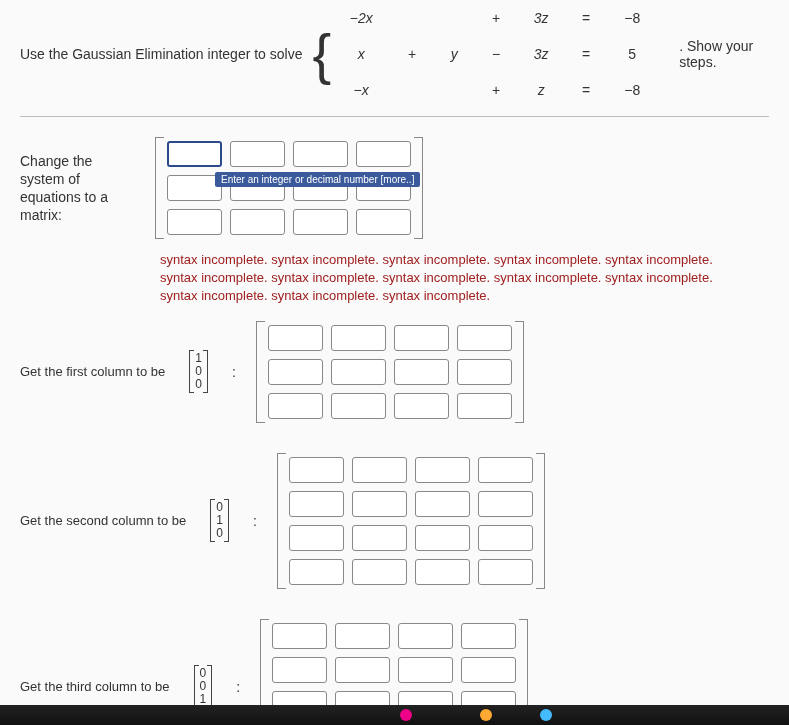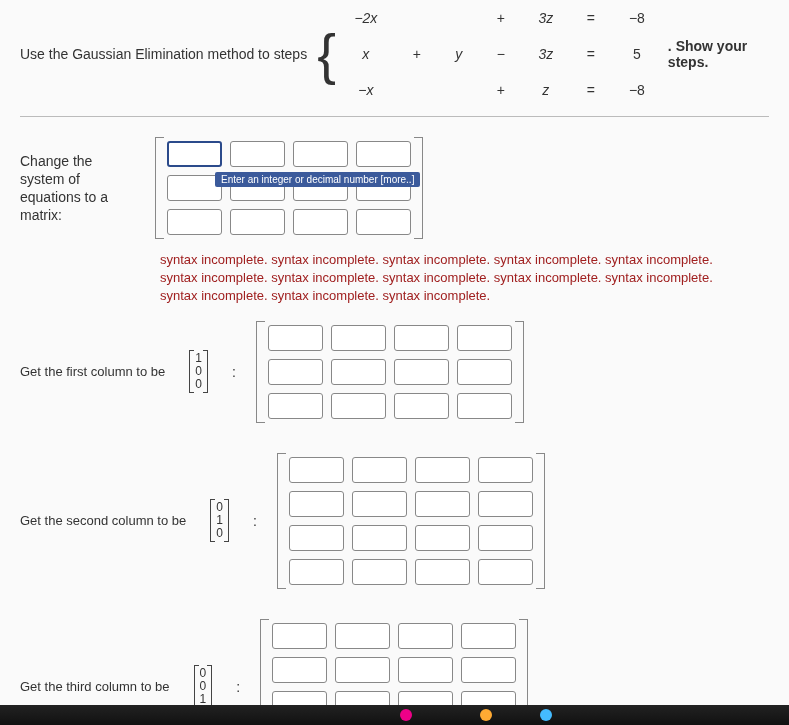--- a/index.html
+++ b/index.html
@@ -17,21 +17,21 @@
   .brace { font-size:56px; font-weight:300; line-height:0.8; margin:0 4px; }
   .sys-grid {
     display:grid;
     grid-template-columns: 40px 22px 22px 22px 28px 22px 30px;
     row-gap:4px; column-gap:2px;
     font-style:italic;
     gap:20px;
   }
   .sys-grid span { text-align:center; font-style:normal; }
   .sys-grid .var { font-style:italic; }
-  .trailing { margin-left:10px;font-weight:bold; }
+  .trailing { margin-left:26px; }
   hr.sep { border:none; border-top:1px solid #bbb; margin:8px 0 20px 0; }
 
   .section { display:flex; gap:20px; margin-bottom:30px; align-items:center; }
   .label-col { width:115px; font-size:14px; line-height:1.3; }
   .inline-label { font-size:13px;text-align:center; }
 
   .matrix-wrap { position:relative; padding:4px 12px; display:inline-block; }
   .matrix-wrap::before, .matrix-wrap::after {
     content:""; position:absolute; top:0; bottom:0; width:8px;
     border:1.5px solid #888;
@@ -97,21 +97,21 @@
     position:absolute; bottom:4px; width:12px; height:12px; border-radius:50%;
   }
   .d1 { left:400px; background:#e08; }
   .d2 { left:480px; background:#fa3; }
   .d3 { left:540px; background:#4bf; }
 </style>
 </head>
 <body>
 
 <div class="top-row">
-  <span class="problem-text">Use the Gaussian Elimination method to steps</span>
+  <span class="problem-text">Use the Gaussian Elimination integer to solve</span>
   <span class="brace">{</span>
   <span class="sys-grid">
     <span class="var">−2x</span>
       <span></span>
       <span class="var"></span>
       <span>+</span>
       <span class="var">3z</span>
       <span>=</span>
       <span>−8</span>
     <span class="var">x</span>

